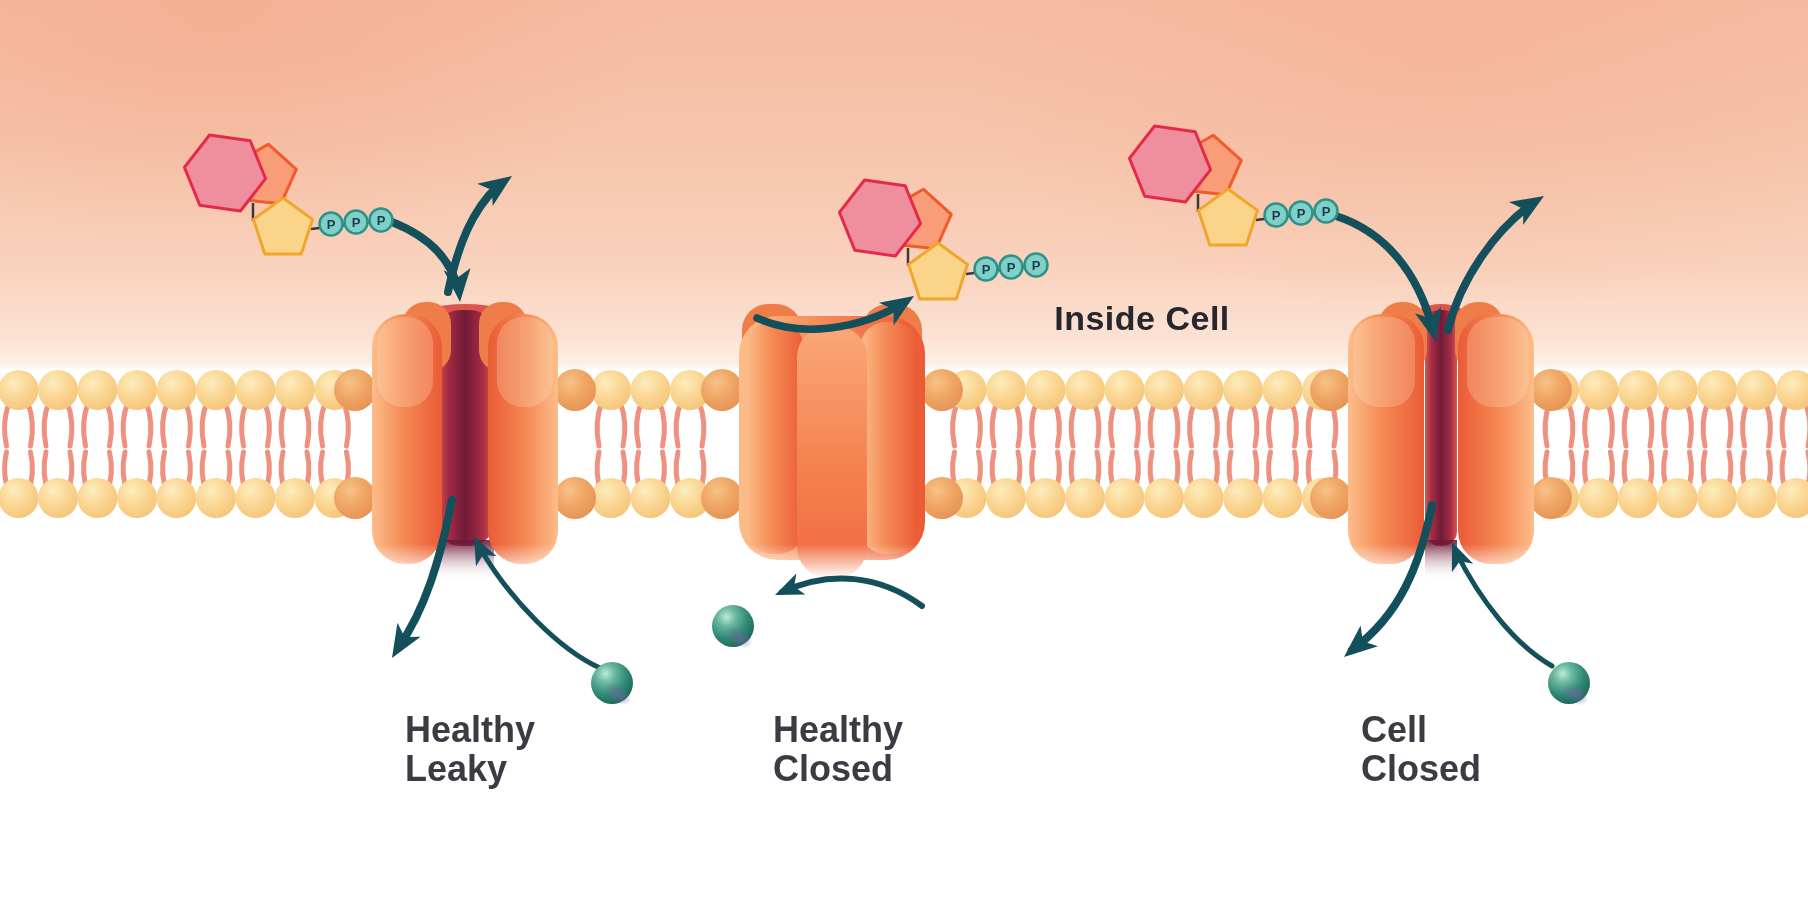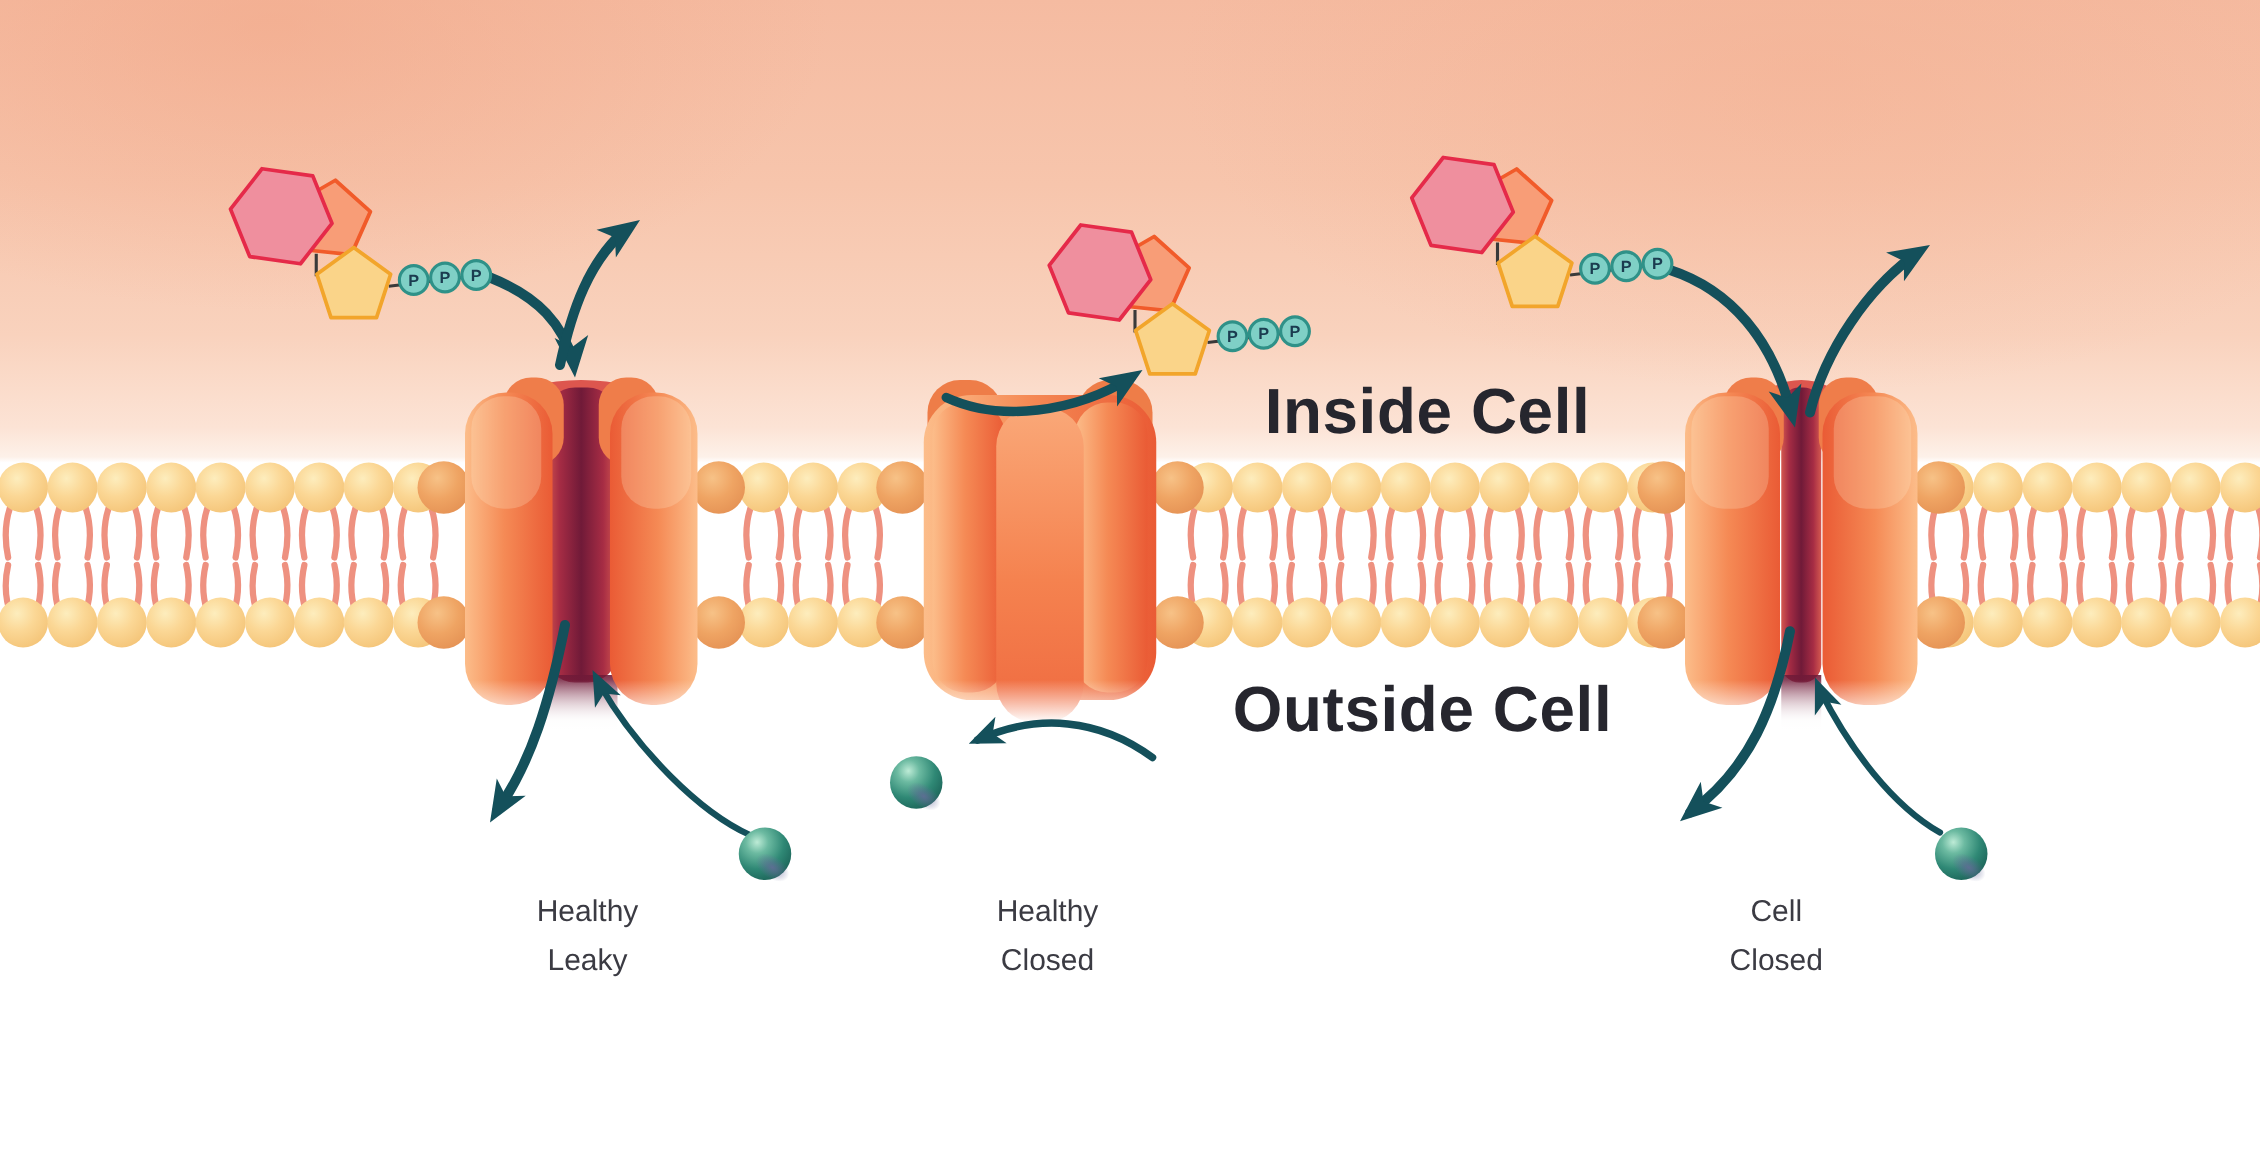--- a/index.html
+++ b/index.html
@@ -11,31 +11,30 @@
     background:
       radial-gradient(620px 320px at 12% 2%, rgba(241,164,132,0.50), rgba(241,164,132,0) 72%),
       radial-gradient(700px 360px at 80% 6%, rgba(243,173,142,0.45), rgba(243,173,142,0) 72%),
       linear-gradient(180deg,#f5bba1 0%,#f7c5ac 16%,#f9d2bd 29%,#fce3d5 37%,#fdf1e9 39.6%,#ffffff 40.1%);
   }
   svg{position:absolute;left:0;top:0;}
   .zone-label{
     position:absolute;
     transform:translateX(-50%);
     font-weight:700;
-    font-size:51px;
+    font-size:34px;
     letter-spacing:0.5px;
     color:#26262e;
     white-space:nowrap;
   }
   .caption{
     position:absolute;
     transform:translateX(-50%);
-    text-align:center;
-    font-size:24px;
-    font-weight:400;
+    font-size:36px;
+    font-weight:700;
     line-height:39px;
     color:#3b3b43;
     white-space:nowrap;
   }
 </style>
 </head>
 <body>
 
 <div class="stage">
 
@@ -409,21 +408,20 @@
           <ellipse cx="739" cy="637" rx="15" ry="9" fill="url(#ionPurple)" transform="rotate(35 739 637)"></ellipse>
         </g>
         <g>
           <circle cx="1569" cy="683" r="21" fill="url(#ionGrad)"></circle>
           <ellipse cx="1575" cy="694" rx="15" ry="9" fill="url(#ionPurple)" transform="rotate(35 1575 694)"></ellipse>
         </g>
       </g>
   </svg>
 
   <div class="zone-label" style="left:1142px;top:299px">Inside Cell</div>
-  <div class="zone-label" style="left:1138px;top:538px">Outside Cell</div>
 
   <div class="caption" style="left:470px;top:710px">
     <span>Healthy</span><br>
     <span>Leaky</span>
   </div>
   <div class="caption" style="left:838px;top:710px">
     <span>Healthy</span><br>
     <span>Closed</span>
   </div>
   <div class="caption" style="left:1421px;top:710px">

